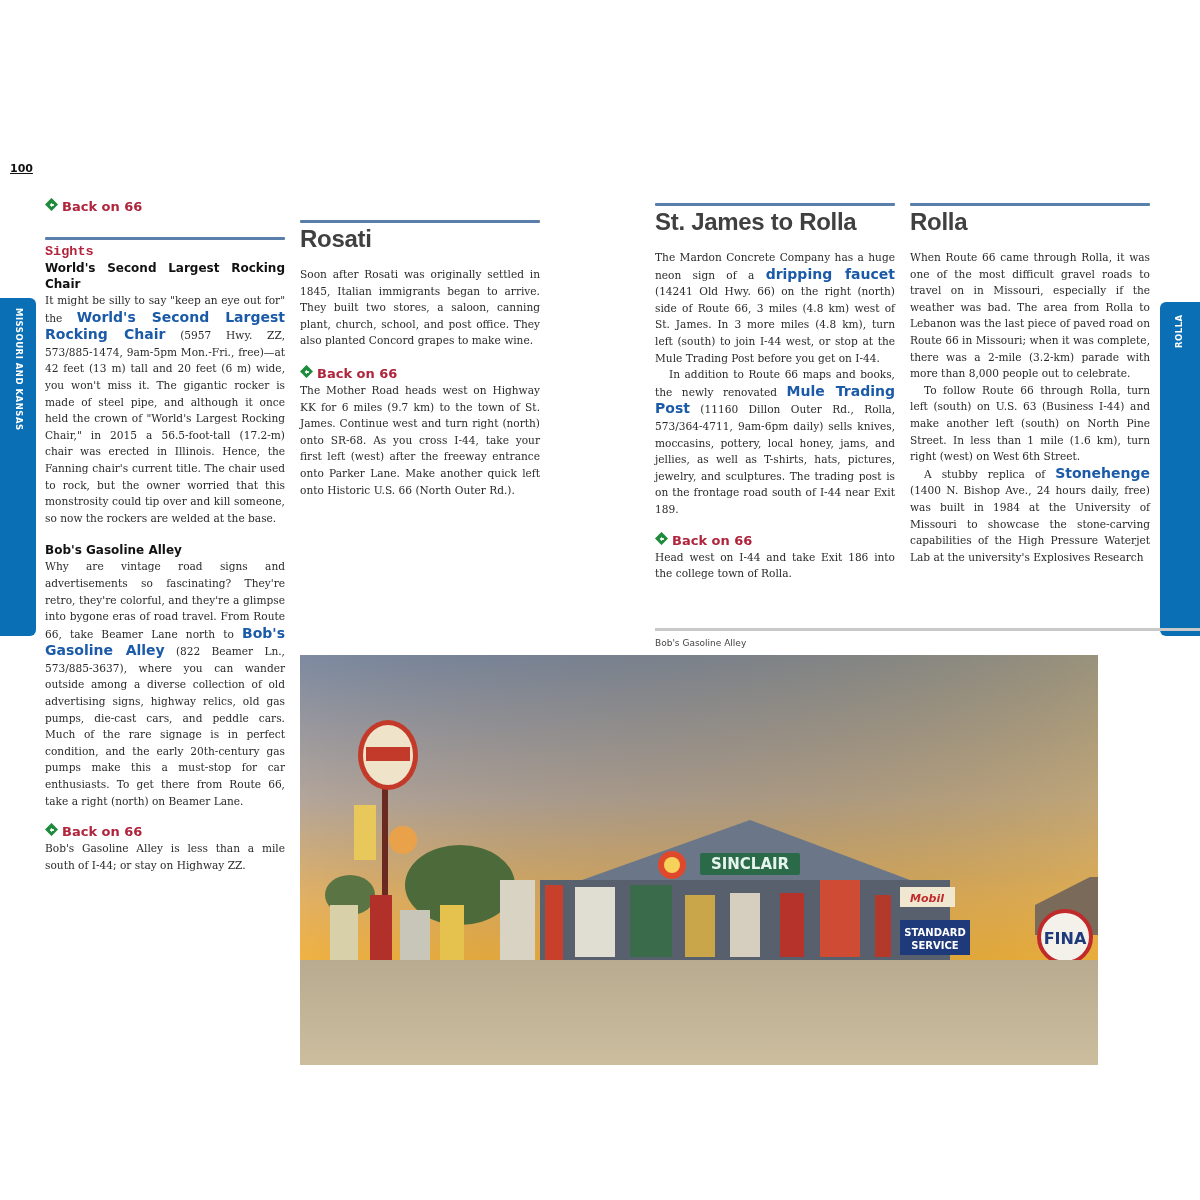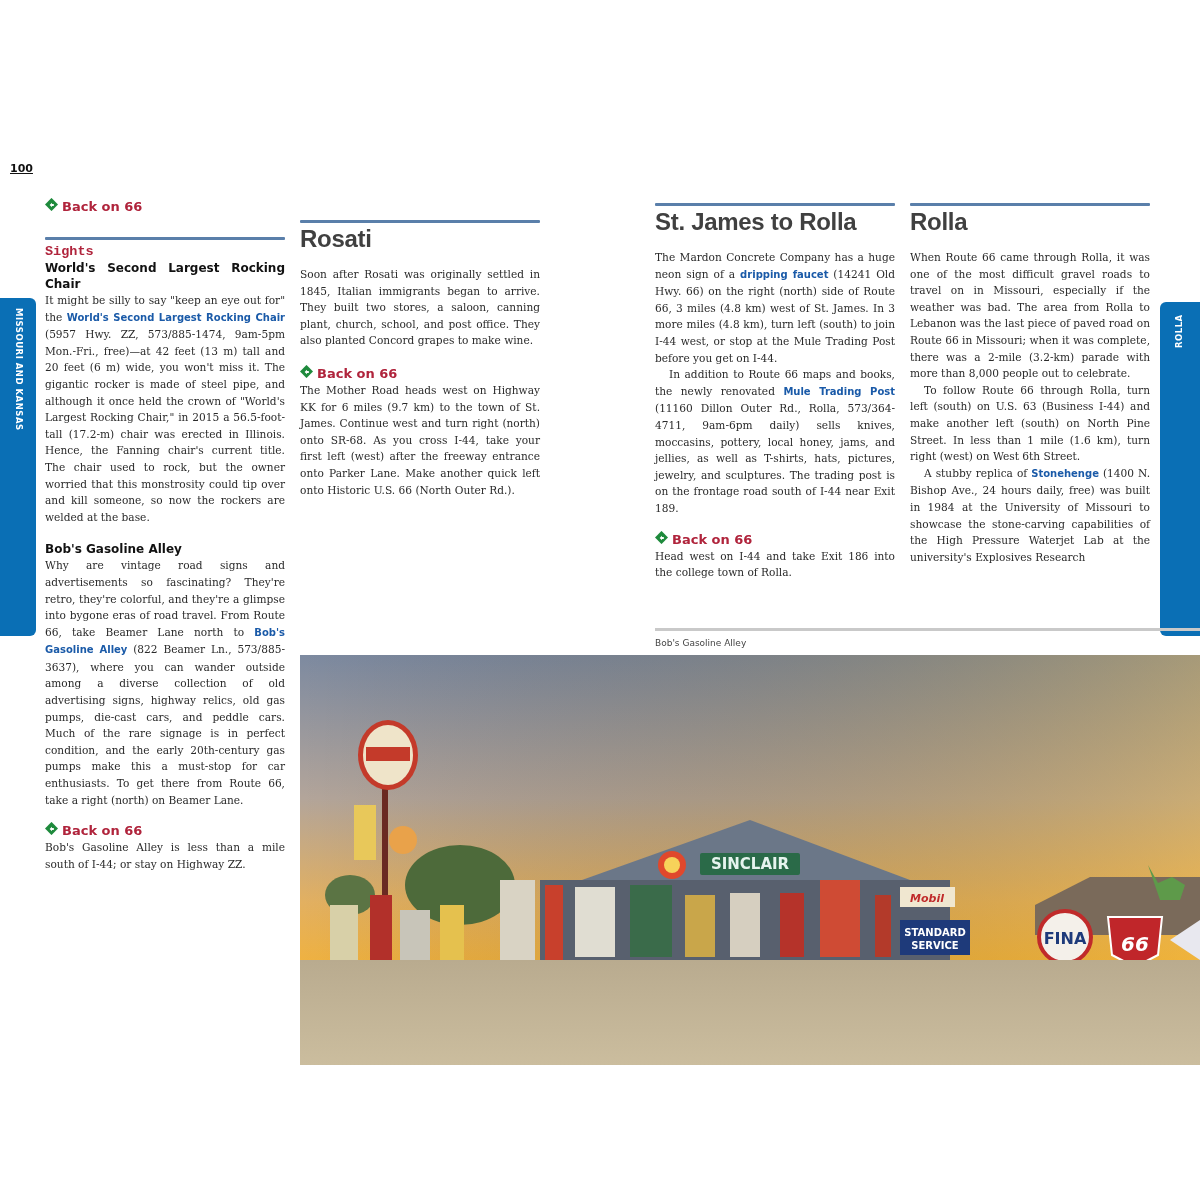--- a/index.html
+++ b/index.html
@@ -14,28 +14,28 @@
   .h2 { font-family: Liberation Sans, sans-serif; font-weight: bold; color: #404040;
         font-size: 24px; line-height: 26px; letter-spacing: -0.3px; margin: 0 0 14px 0; }
   .back { font-family: "DejaVu Sans", sans-serif; font-weight: bold; color: #b0243c;
           font-size: 13px; line-height: 17px; display: flex; align-items: flex-start; gap: 4px; }
   .back-icon { width: 13px; height: 13px; display: inline-block; }
   .h3red { font-family: Liberation Mono, monospace; font-weight: bold; color: #b0243c;
            font-size: 13.5px; line-height: 17px; }
   .h4 { font-family: "DejaVu Sans", sans-serif; font-weight: bold; color: #111;
         font-size: 12px; line-height: 16px; }
   .link { font-family: "DejaVu Sans", sans-serif; font-weight: bold; color: #1a5aa8;
-          font-size: 10px; text-decoration: none; }
+          font-size: 14px; text-decoration: none; }
   .side-tab { position: absolute; background: #0a6fb5; }
   .side-tab span { position: absolute; color: #fff; font-family: "DejaVu Sans", sans-serif;
                    font-weight: bold; font-size: 8.5px; letter-spacing: 0.5px; white-space: nowrap; }
   .caption-rule { position: absolute; left: 655px; top: 628px; width: 545px; height: 3px; background: #c9c9c9; }
   .caption { position: absolute; left: 655px; top: 638px; font-family: "DejaVu Sans", sans-serif;
              font-size: 9px; color: #444; }
-  .photo { position: absolute; left: 300px; top: 655px; width: 900px; height: 410px; overflow: hidden; }
+  .photo { position: absolute; left: 300px; top: 655px; width: 798px; height: 410px; overflow: hidden; }
 </style>
 </head>
 <body>
 
 <div class="folio" style="left:10px;text-decoration:underline;">100</div>
 <div class="folio" style="left:1224px;">101</div>
 
 <div class="side-tab" style="left:0; top:298px; width:36px; height:338px; border-radius:0 6px 6px 0;">
   <span style="left:18px; top:10px; transform-origin:0 0; transform:rotate(90deg) translate(0,-6px);">MISSOURI AND KANSAS</span>
 </div>

